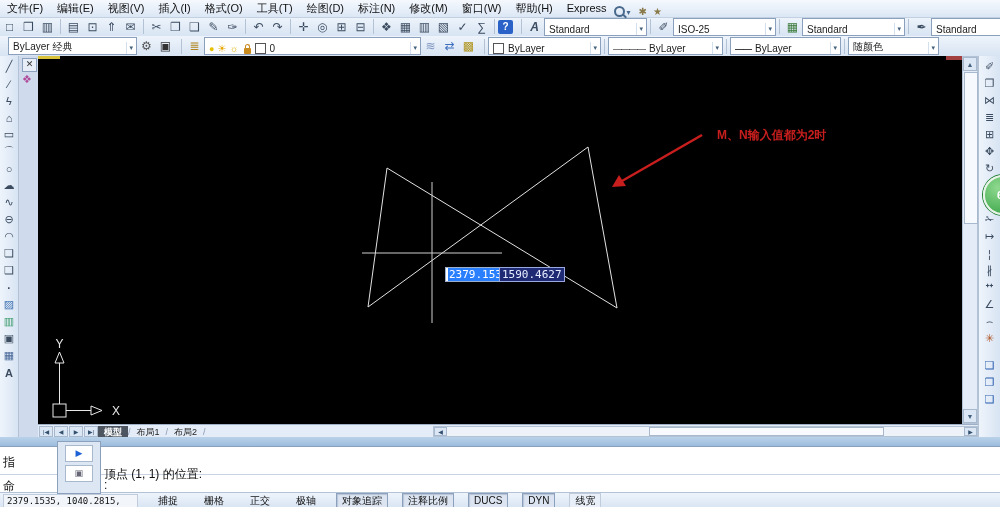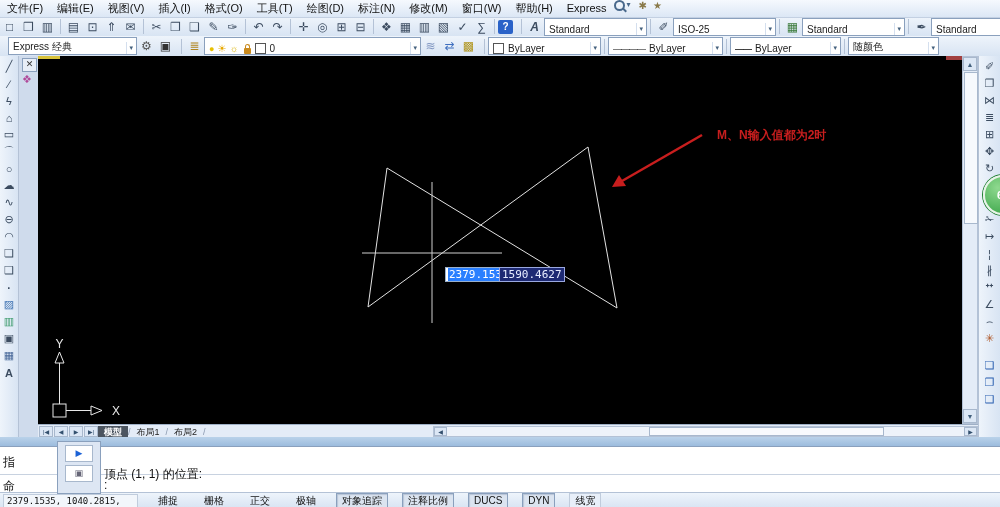--- a/index.html
+++ b/index.html
@@ -1,20 +1,20 @@
 <!DOCTYPE html>
 <html><head>
 <meta charset="utf-8">
 <style>
   html,body{margin:0;padding:0}
   body{width:1000px;height:507px;overflow:hidden;position:relative;
        font-family:"Liberation Sans",sans-serif;background:#dce7f5;-webkit-font-smoothing:antialiased}
   
   .menubar{position:absolute;left:0;top:0;width:1000px;height:17px;background:linear-gradient(#f5f9fe,#dce7f5);
-           border-bottom:1px solid #c3d0e2;display:flex;align-items:flex-start;font-size:11px;color:#111;z-index:5}
+           border-bottom:1px solid #c3d0e2;display:flex;align-items:flex-end;font-size:11px;color:#111;z-index:5}
   .mi{padding:0 7px;line-height:17px;white-space:nowrap;cursor:default}
   .help-text{margin-left:auto;color:#4a4a4a;padding-right:90px}
   .mag{width:7px;height:7px;border:2px solid #49698c;border-radius:50%;position:relative;display:inline-block;margin-right:2px}
   .mag::after{content:"";position:absolute;width:5px;height:2px;background:#49698c;transform:rotate(45deg);right:-4px;bottom:-2px}
   .mcar{font-size:8px;color:#49698c;margin-right:8px}
   .mstar{font-size:10px;color:#8a7a4a;margin-right:6px}
   
   .tb{position:absolute;left:0;width:1000px;display:flex;align-items:center;background:linear-gradient(#eef4fb,#d8e4f3);
       border-bottom:1px solid #c3d0e2;font-size:10px}
   .tb1{top:17px;height:19px}
@@ -158,21 +158,21 @@
   <span class="sep"></span>
   <span class="t">✒</span>
   <span class="combo" style="width:96px">
     <span class="val">Standard</span>
   </span>
 </div>
 
 <div class="tb tb2">
   <span style="width:8px"></span>
   <span class="combo" style="width:122px">
-    <span class="val">Express 经典</span>
+    <span class="val">ByLayer 经典</span>
       <span class="car">▾</span>
   </span>
   <span class="t" style="color:#555">⚙</span>
   <span class="t" style="color:#333">▣</span>
   <span class="sep" style="margin-left:6px"></span>
   <span class="t" style="color:#b0851e">≣</span>
   <span class="combo" style="width:210px">
     <span style="color:#e8c000;font-size:9px;margin-right:3px">●</span>
     <span style="color:#e8a800;font-size:10px;margin-right:3px">☀</span>
     <span style="color:#d8b000;font-size:10px;margin-right:3px">☼</span>

